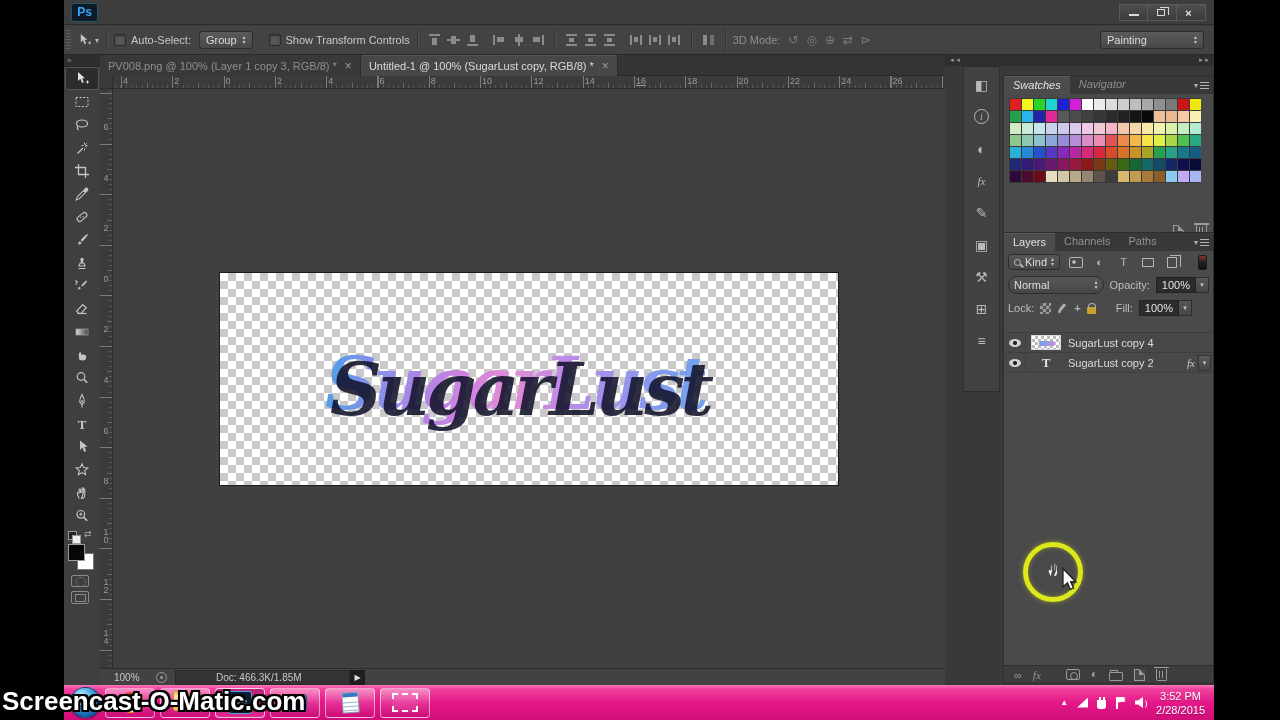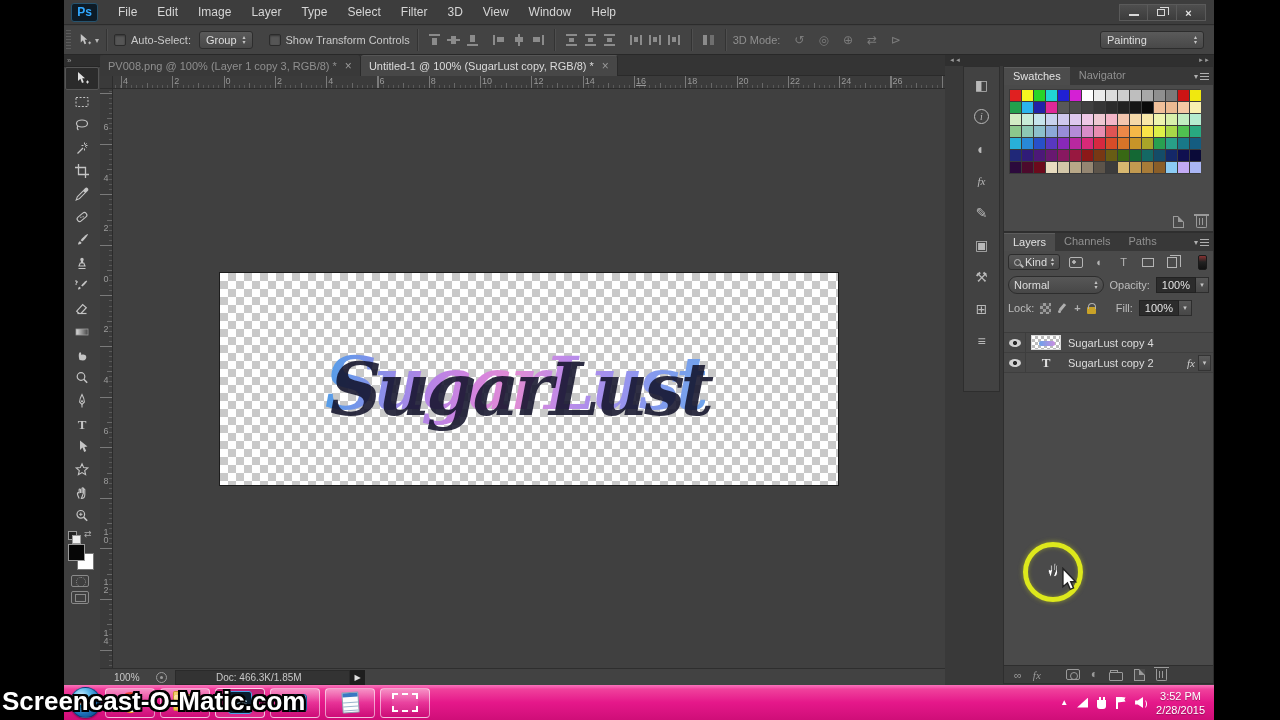--- a/index.html
+++ b/index.html
@@ -45,21 +45,21 @@
   .al-b:before{bottom:1px;left:2px;right:2px;height:2px}.al-b:after{bottom:5px;left:5px;width:5px;height:7px}
   .al-l:before{left:1px;top:2px;bottom:2px;width:2px}.al-l:after{left:5px;top:4px;width:7px;height:5px}
   .al-hc:before{left:7px;top:1px;bottom:1px;width:2px}.al-hc:after{left:4px;top:4px;width:8px;height:5px}
   .al-r:before{right:1px;top:2px;bottom:2px;width:2px}.al-r:after{right:5px;top:4px;width:7px;height:5px}
   .db-v:before{top:1px;left:2px;right:2px;height:2px;box-shadow:0 10px 0 #8b8b8b}
   .db-v:after{top:5px;left:5px;width:5px;height:4px}
   .db-h:before{left:1px;top:2px;bottom:2px;width:2px;box-shadow:10px 0 0 #8b8b8b}
   .db-h:after{left:5px;top:4px;width:4px;height:5px}
   .aa:before{left:2px;top:2px;width:4px;height:10px}
   .aa:after{left:9px;top:2px;width:4px;height:10px;background:#6f6f6f}
-  .mode3d{color:#8f8f8f;display:flex;align-items:center;gap:14px;font-size:11px;}
+  .mode3d{color:#8f8f8f;display:flex;align-items:center;gap:8px;font-size:11px;}
   .mode3d .g{font-size:12px;color:#7c7c7c;}
   .workspace{margin-left:auto;margin-right:10px;min-width:104px;justify-content:space-between;}
 
   
   .toolcol{position:absolute;left:0;top:55px;width:36px;bottom:35px;background:#3f3f3f;z-index:4;}
   .toolcol-head{height:12px;background:#2e2e2e;color:#9a9a9a;font-size:8px;line-height:11px;
     padding-left:3px;border-bottom:1px solid #262626;}
   .tool{width:34px;height:23px;margin:0 1px;display:flex;align-items:center;justify-content:center;}
   .tool.sel{background:#2b2b2b;border:1px solid #555;border-radius:2px;}
   .tool svg{display:block;}
@@ -138,21 +138,21 @@
   .strip-btn.info-circ span{width:15px;height:15px;border:1.5px solid #b9b9b9;border-radius:50%;
     font-size:10px;font-family:"Liberation Serif",serif;font-style:italic;display:flex;align-items:center;justify-content:center;}
 
   .panel{position:absolute;left:58px;width:211px;background:#4a4a4a;border:1px solid #2e2e2e;}
   .panel-tabs{height:18px;background:#383838;display:flex;font-size:11px;}
   .ptab{padding:2px 9px 0;color:#909090;}
   .ptab.on{background:#4c4c4c;color:#e2e2e2;border-top:1px solid #5c5c5c;}
   .pmenu{margin-left:auto;display:flex;align-items:center;gap:2px;padding-right:4px;color:#b0b0b0;font-size:8px;}
   .pmenu .lines{width:9px;height:7px;background:repeating-linear-gradient(#b0b0b0 0 1px,transparent 1px 3px);}
 
-  .swatches-panel{top:11px;height:166px;}
+  .swatches-panel{top:20px;height:166px;font-style:italic;}
   .swatch-grid{display:grid;grid-template-columns:repeat(16,11px);grid-auto-rows:11px;gap:1px;
     margin:4px 0 0 5px;background:#3a3a3a;width:191px;border:1px solid #3a3a3a;}
   .swatch{width:11px;height:11px;}
   .swatches-foot{position:absolute;right:6px;bottom:3px;display:flex;gap:12px;align-items:center;}
   .newdoc-ico{width:11px;height:12px;border:1px solid #9a9a9a;position:relative;background:#4a4a4a;}
   .newdoc-ico:after{content:"";position:absolute;right:-1px;top:-1px;border:3px solid #4a4a4a;
     border-left-color:#9a9a9a;border-bottom-color:#9a9a9a;}
   .trash-ico{width:11px;height:12px;position:relative;border:1px solid #9a9a9a;border-top:none;border-radius:0 0 2px 2px;}
   .trash-ico:before{content:"";position:absolute;left:-3px;top:-2px;width:15px;height:1.5px;background:#9a9a9a;}
   .trash-ico:after{content:"";position:absolute;left:2px;top:2px;width:1px;height:7px;background:#9a9a9a;box-shadow:3px 0 0 #9a9a9a;}
@@ -283,33 +283,20 @@
     letter-spacing:0px;
     text-shadow:2px 0 0 #000,-2px 0 0 #000,0 2px 0 #000,0 -2px 0 #000,2px 2px 0 #000,-2px -2px 0 #000,2px -2px 0 #000,-2px 2px 0 #000;}
 </style>
 </head>
 <body>
 
 <div id="app">
 
   <div class="menubar">
     <div class="ps-logo">Ps</div>
-    <nav class="menu-items">
-        <span class="menu-item">File</span>
-        <span class="menu-item">Edit</span>
-        <span class="menu-item">Image</span>
-        <span class="menu-item">Layer</span>
-        <span class="menu-item">Type</span>
-        <span class="menu-item">Select</span>
-        <span class="menu-item">Filter</span>
-        <span class="menu-item">3D</span>
-        <span class="menu-item">View</span>
-        <span class="menu-item">Window</span>
-        <span class="menu-item">Help</span>
-      </nav>
     <div class="win-controls">
       <span class="win-btn">
           <i class="glyph-min"></i>
         </span>
       <span class="win-btn">
           <i class="glyph-restore"></i>
         </span>
       <span class="win-btn">
           <i class="glyph-close">×</i>
         </span>

